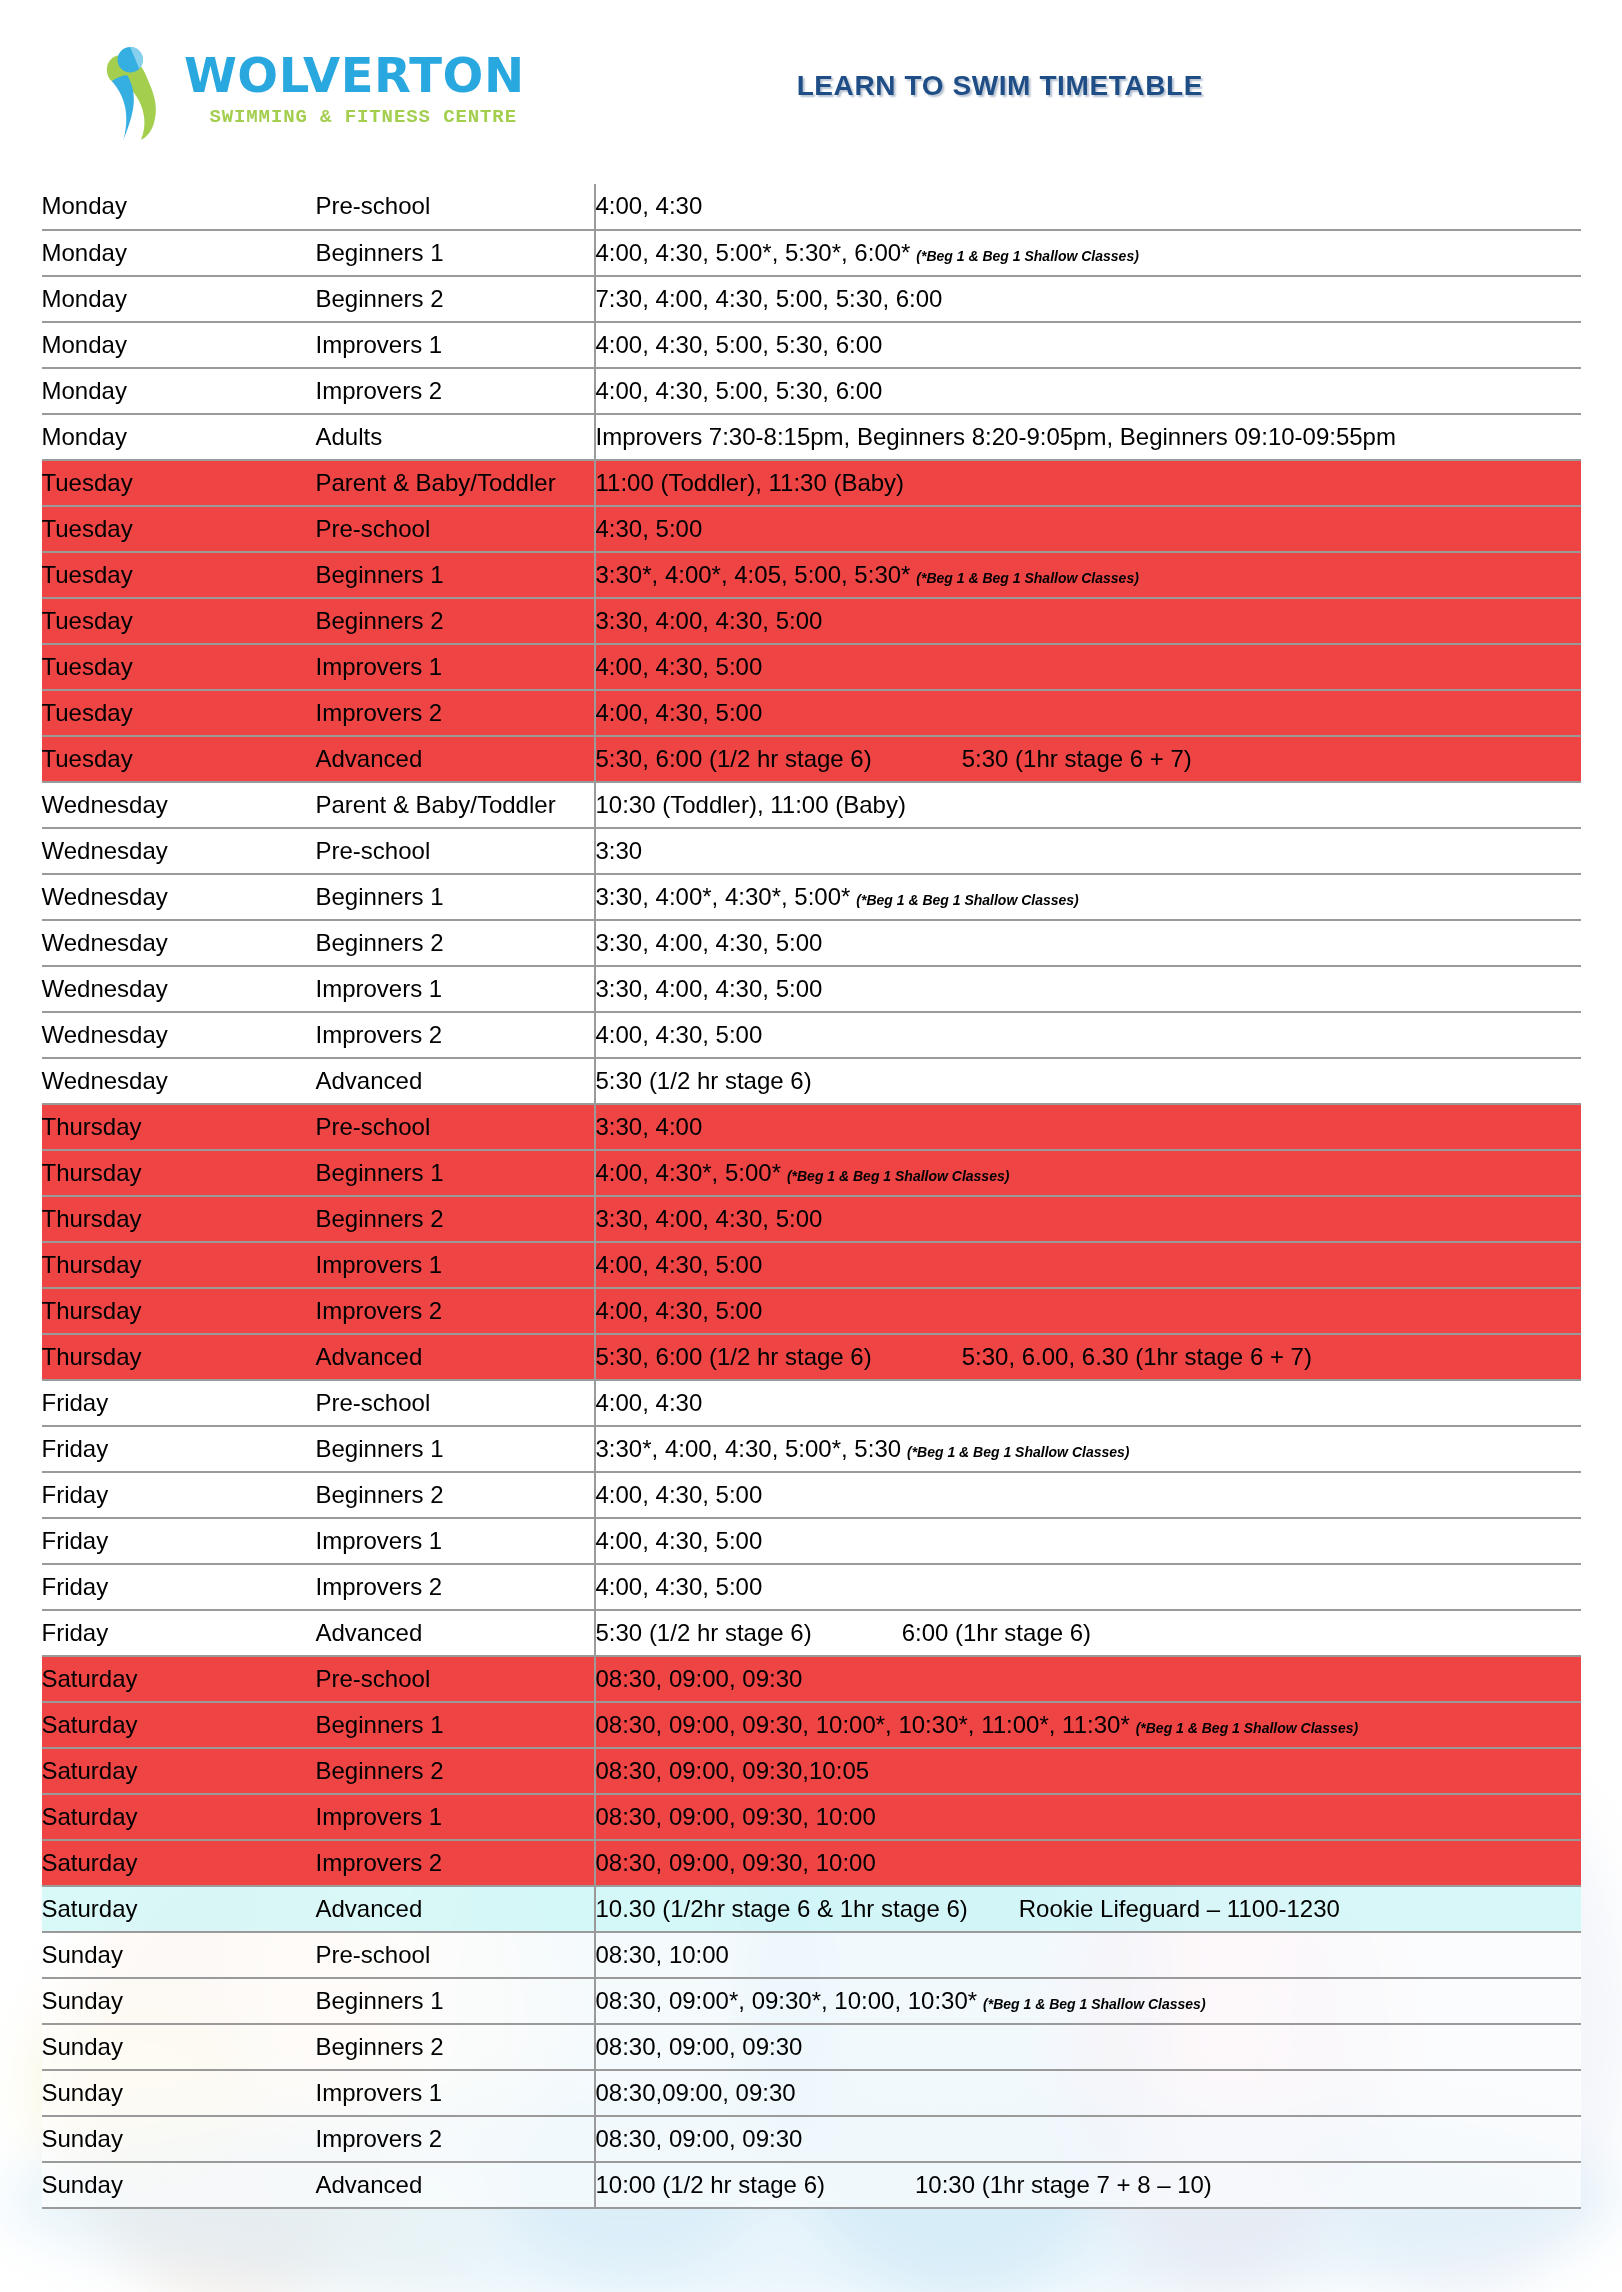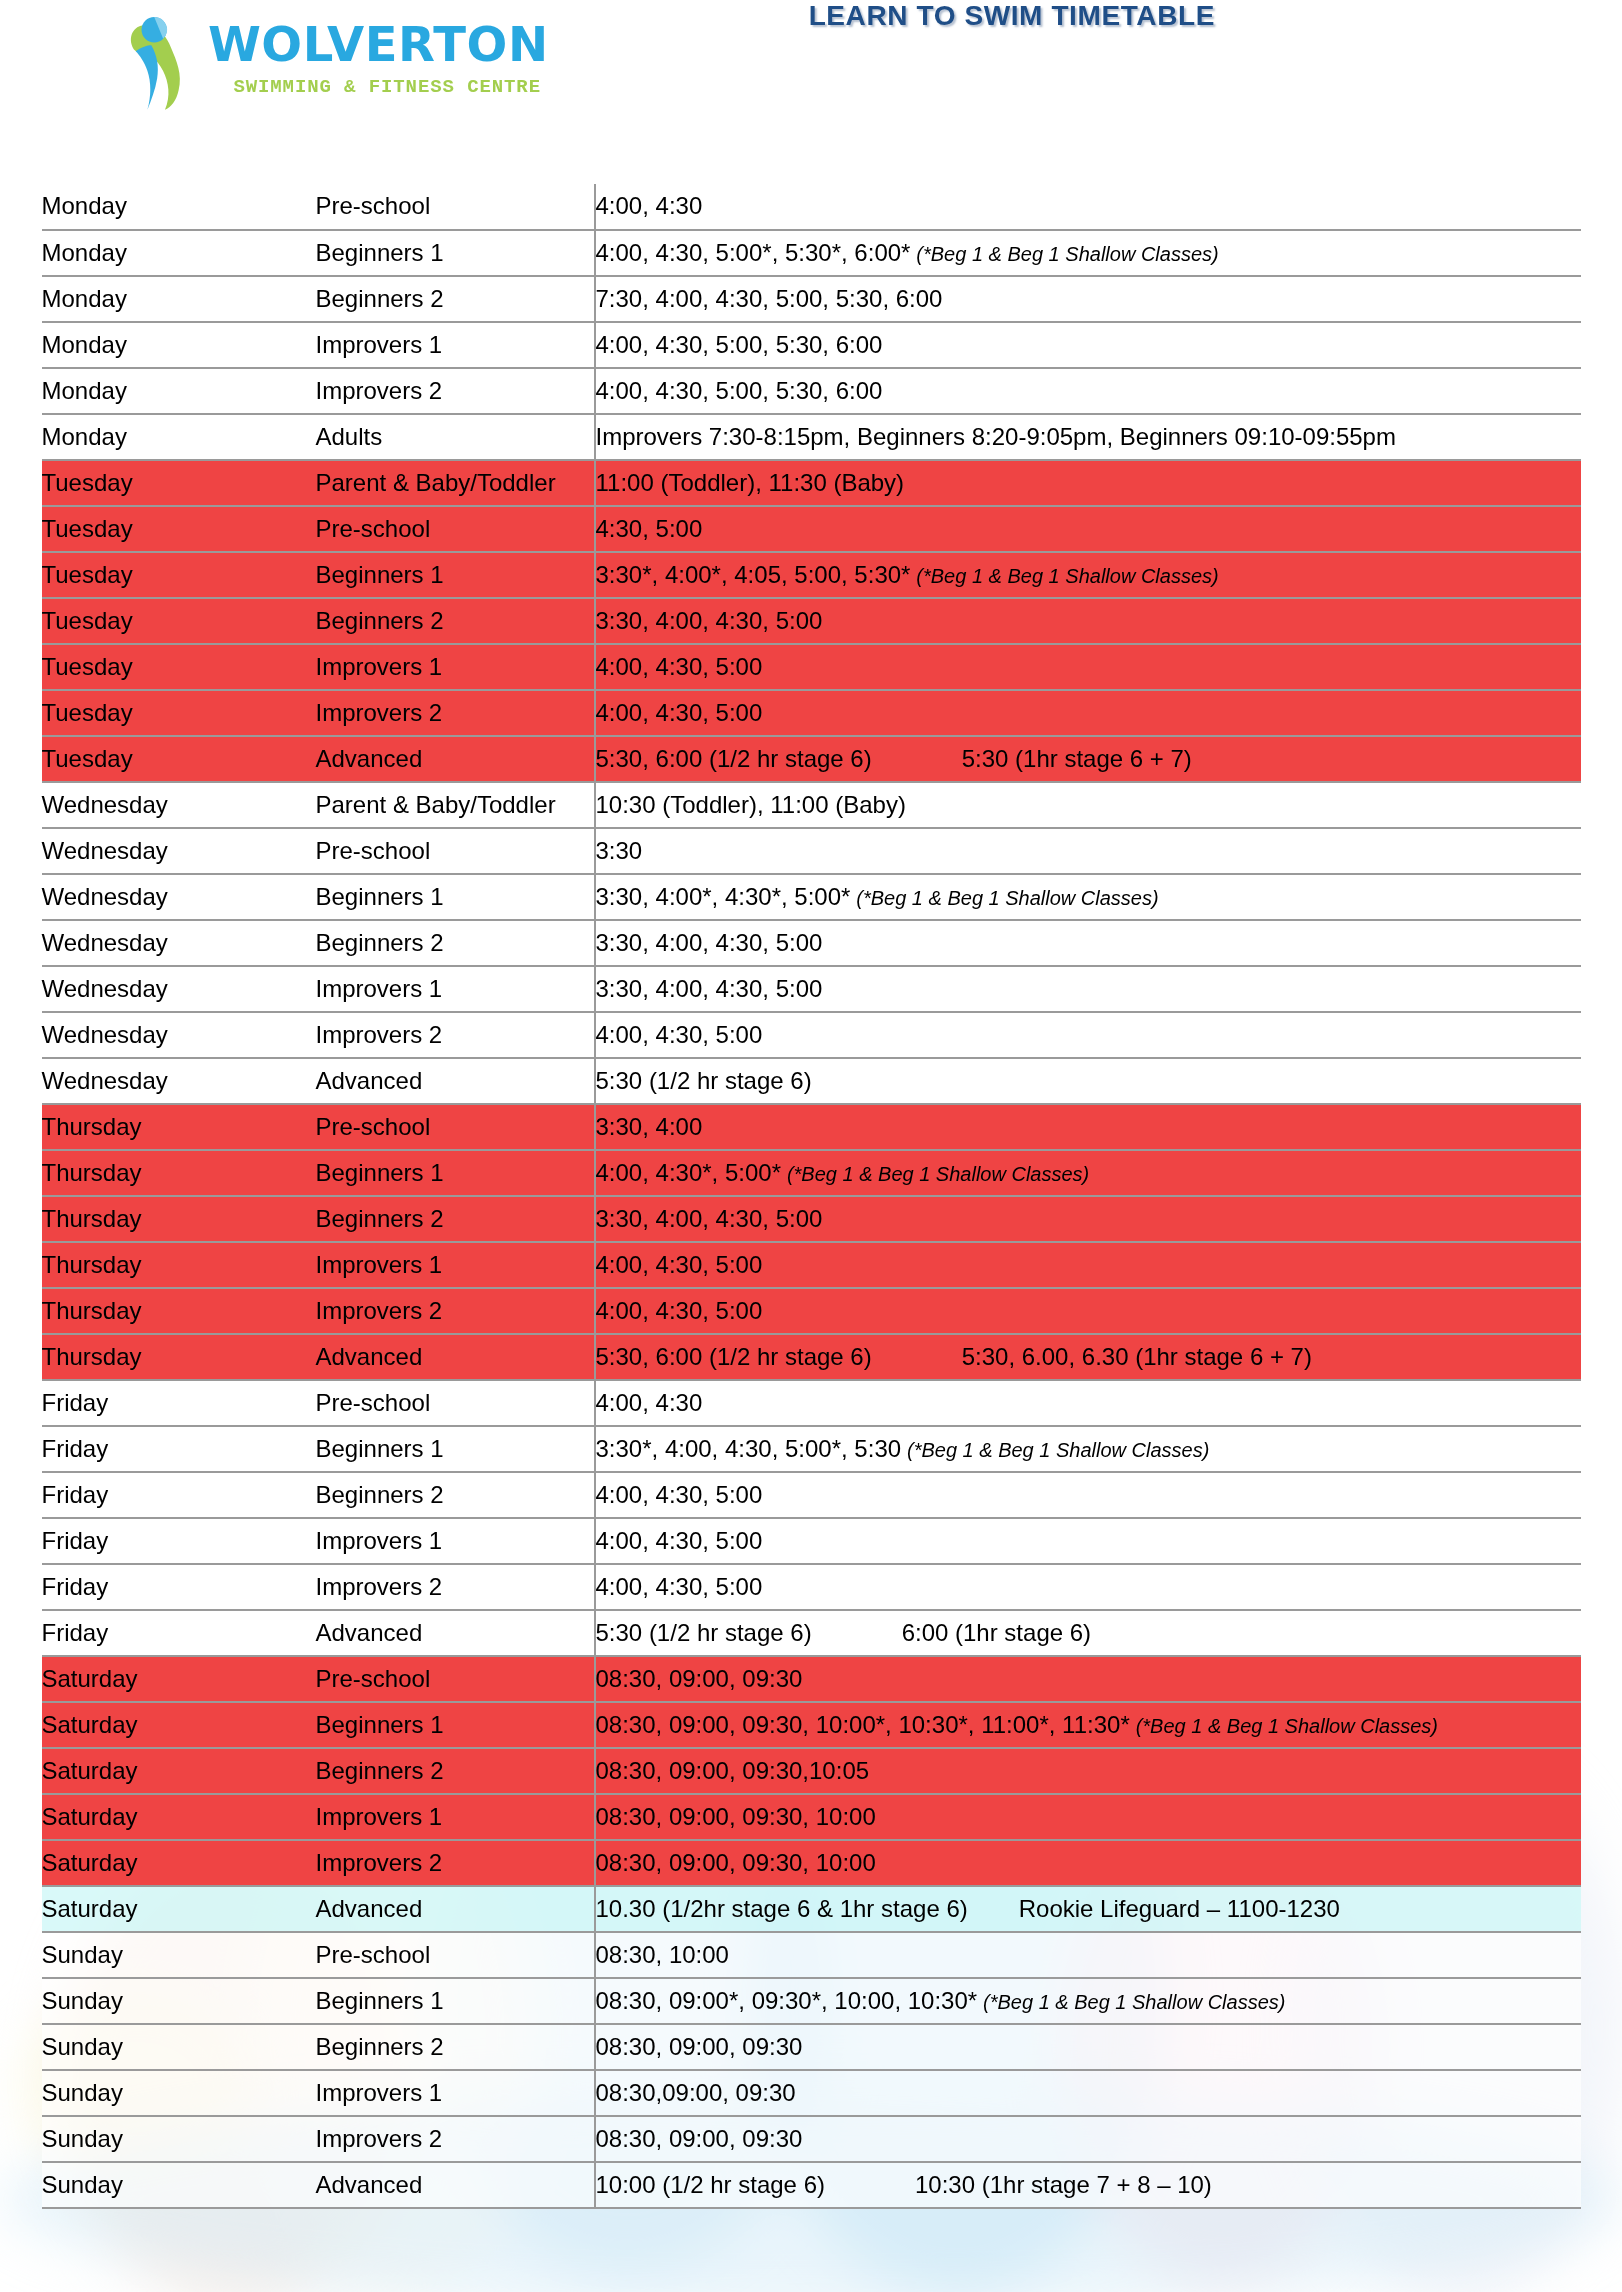--- a/index.html
+++ b/index.html
@@ -44,22 +44,21 @@
     inset: 0;
     background: rgba(255,255,255,0.45);
   }
 
   
   .header {
     position: relative;
     z-index: 3;
     height: 172px;
     display: flex;
-    align-items: flex-start;
-    padding-left: 24px;
+    align-items: center;
   }
   .logo-wrap {
     display: flex;
     align-items: center;
     margin-left: 98px;
     margin-top: 5.9px;
   }
   .logo-mark {
     width: 82px;
     height: 106px;
@@ -147,22 +146,23 @@
     white-space: nowrap;
   }
   td.times {
     border-left: 2px solid #9a9a9a;
     padding-left: 11.8px;
     white-space: nowrap;
     overflow: hidden;
   }
   td.times .note {
     font-style: italic;
-    font-size: 20px;
+    font-size: 14px;
     margin-left: 5.9px;
+    font-weight: bold;
   }
   td.times .gap {
     display: inline-block;
     width: 90px;
   }
   td.times .gap-sm {
     display: inline-block;
     width: 51px;
   }
 

